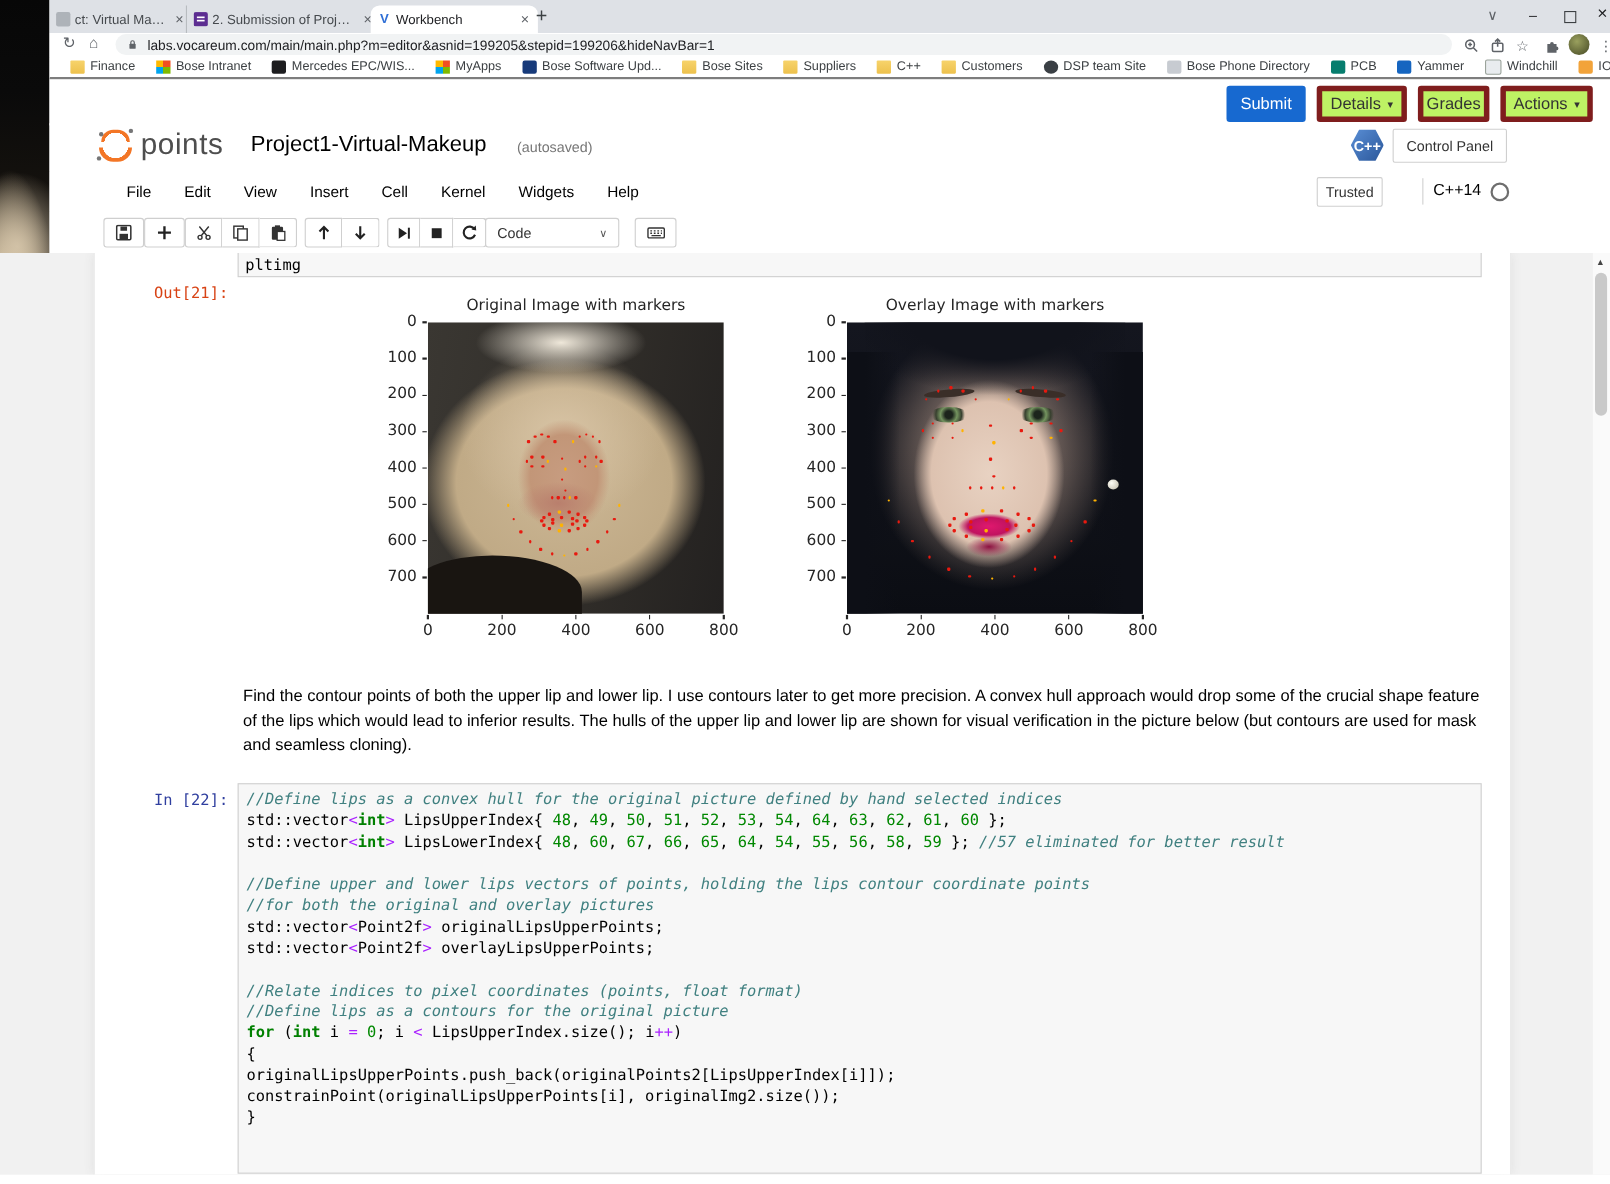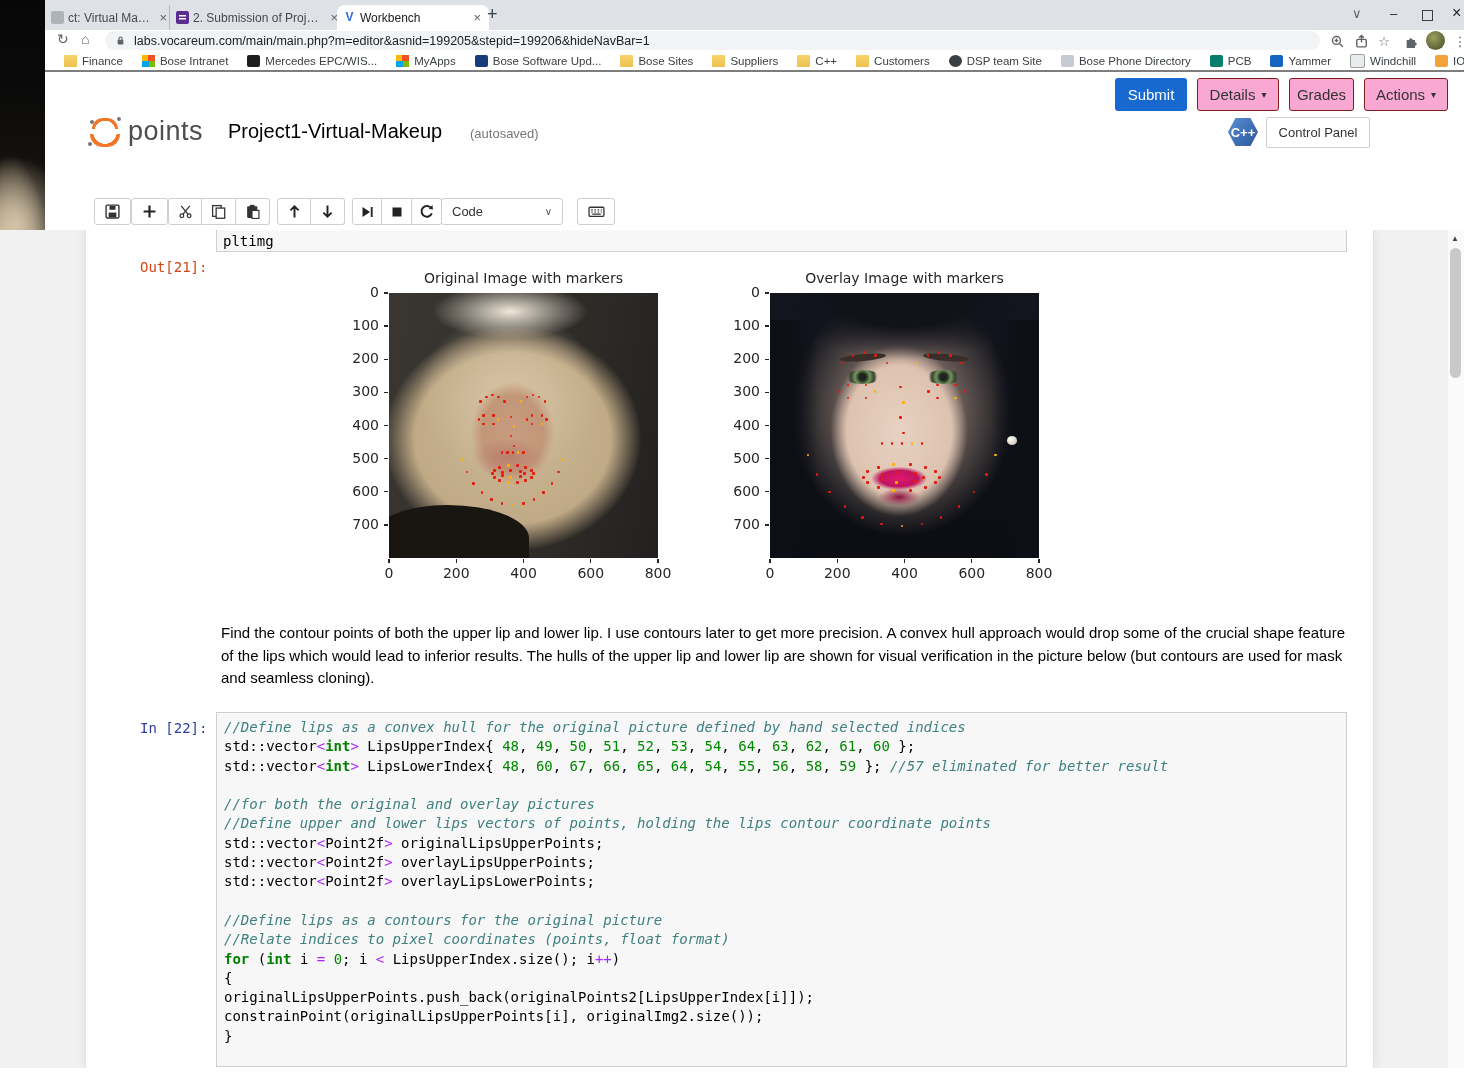--- a/index.html
+++ b/index.html
@@ -54,21 +54,21 @@
   .bmic.globe{background:#3a3f44;border-radius:50%;}
   .bmic.gray{background:#c7cbd1;border-radius:2px;}
   .bmic.teal{background:#077d6e;border-radius:2px;}
   .bmic.blue{background:#1565c0;border-radius:2px;}
   .bmic.gear{background:#e9ecef;border:1px solid #9aa39b;border-radius:2px;}
   .bmic.orange{background:#f2a33a;border-radius:2px;}
   
   #vocbar{position:absolute;left:45px;top:70px;width:1419px;height:42px;background:#fff;border-top:2px solid #7d7d7d;}
   .vbtn{position:absolute;top:6px;height:33px;border-radius:3px;font-size:15px;display:flex;align-items:center;justify-content:center;box-sizing:border-box;}
   #btn-submit{left:1070px;width:72px;background:#1769d0;color:#fff;}
-  .vbtn.plain{background:#f9a8d4;border:1px solid #7f1d1d;color:#333;}
+  .vbtn.plain{background:#bef264;border:5px solid #7f1d1d;color:#333;}
   #btn-details{left:1152px;width:82px;}
   #btn-grades{left:1244px;width:65px;}
   #btn-actions{left:1319px;width:84px;}
   .caret{font-size:10px;margin-left:6px;}
   
   #jheader{position:absolute;left:45px;top:112px;width:1419px;height:44px;background:#fff;}
   #jlogo{position:absolute;left:45px;top:4px;width:160px;height:36px;}
   #jlogo .moon-top{position:absolute;left:2px;top:2px;width:26px;height:11px;border-radius:13px 13px 0 0;
       background:radial-gradient(ellipse at 50% 110%, rgba(0,0,0,0) 55%, #f37626 56%);}
   #jlogo .moon-bot{position:absolute;left:0px;top:18px;width:30px;height:13px;border-radius:0 0 15px 15px;
@@ -309,20 +309,36 @@
       <span class="jdot" style="left:27px;top:1px"></span>
       <span class="jdot" style="left:-2px;top:26px"></span>
       <span class="jtext">points</span>
     </div>
     <div id="nb-title">Project1-Virtual-Makeup</div>
     <div id="autosaved">(autosaved)</div>
     <div id="kernel-logo">C++</div>
     <div id="control-panel">Control Panel</div>
   </div>
 
+  <div id="menubar">
+    <div id="menu-list">
+        <span class="menu-item">File</span>
+        <span class="menu-item">Edit</span>
+        <span class="menu-item">View</span>
+        <span class="menu-item">Insert</span>
+        <span class="menu-item">Cell</span>
+        <span class="menu-item">Kernel</span>
+        <span class="menu-item">Widgets</span>
+        <span class="menu-item">Help</span>
+      </div>
+    <div id="trusted">Trusted</div>
+    <div id="menu-divider"></div>
+    <div id="kernel-name">C++14</div>
+    <div id="kernel-status"></div>
+  </div>
 
   <div id="toolbar">
     <div class="tbtn grp-s" style="left:49px;width:37px">
       <svg width="15" height="15" viewBox="0 0 14 14">
           <rect x="1" y="1" width="12" height="12" rx="1" fill="none" stroke="#333" stroke-width="1.3"></rect>
           <rect x="4.2" y="1.8" width="5.6" height="3.6" fill="#333"></rect>
           <rect x="3.4" y="8" width="7.2" height="4.4" fill="#333"></rect>
         </svg>
     </div>
     <div class="tbtn grp-s" style="left:86px;width:37px">
@@ -606,28 +622,27 @@
 
       <div id="markdown-cell">Find the contour points of both the upper lip and lower lip. I use contours later to get more precision. A convex hull approach would drop some of the crucial shape feature of the lips which would lead to inferior results. The hulls of the upper lip and lower lip are shown for visual verification in the picture below (but contours are used for mask and seamless cloning).</div>
 
       <div id="in-prompt" class="prompt">In [22]:</div>
 
       <div id="code-cell" class="codebox">
           <div class="cm-line"><span class="seg-c">//Define lips as a convex hull for the original picture defined by hand selected indices</span></div>
           <div class="cm-line"><span class="seg-p">std::vector</span><span class="seg-o">&lt;</span><span class="seg-k">int</span><span class="seg-o">&gt; </span><span class="seg-p">LipsUpperIndex{ </span><span class="seg-n">48</span><span class="seg-p">, </span><span class="seg-n">49</span><span class="seg-p">, </span><span class="seg-n">50</span><span class="seg-p">, </span><span class="seg-n">51</span><span class="seg-p">, </span><span class="seg-n">52</span><span class="seg-p">, </span><span class="seg-n">53</span><span class="seg-p">, </span><span class="seg-n">54</span><span class="seg-p">, </span><span class="seg-n">64</span><span class="seg-p">, </span><span class="seg-n">63</span><span class="seg-p">, </span><span class="seg-n">62</span><span class="seg-p">, </span><span class="seg-n">61</span><span class="seg-p">, </span><span class="seg-n">60</span><span class="seg-p"> };</span></div>
           <div class="cm-line"><span class="seg-p">std::vector</span><span class="seg-o">&lt;</span><span class="seg-k">int</span><span class="seg-o">&gt; </span><span class="seg-p">LipsLowerIndex{ </span><span class="seg-n">48</span><span class="seg-p">, </span><span class="seg-n">60</span><span class="seg-p">, </span><span class="seg-n">67</span><span class="seg-p">, </span><span class="seg-n">66</span><span class="seg-p">, </span><span class="seg-n">65</span><span class="seg-p">, </span><span class="seg-n">64</span><span class="seg-p">, </span><span class="seg-n">54</span><span class="seg-p">, </span><span class="seg-n">55</span><span class="seg-p">, </span><span class="seg-n">56</span><span class="seg-p">, </span><span class="seg-n">58</span><span class="seg-p">, </span><span class="seg-n">59</span><span class="seg-p"> }; </span><span class="seg-c">//57 eliminated for better result</span></div>
           <div class="cm-line">&nbsp;</div>
+          <div class="cm-line"><span class="seg-c">//Define upper and lower lips vectors of points, holding the lips contour coordinate points</span></div>
           <div class="cm-line"><span class="seg-c">//for both the original and overlay pictures</span></div>
-          <div class="cm-line"><span class="seg-c">//Define upper and lower lips vectors of points, holding the lips contour coordinate points</span></div>
           <div class="cm-line"><span class="seg-p">std::vector</span><span class="seg-o">&lt;</span><span class="seg-p">Point2f</span><span class="seg-o">&gt; </span><span class="seg-p">originalLipsUpperPoints;</span></div>
           <div class="cm-line"><span class="seg-p">std::vector</span><span class="seg-o">&lt;</span><span class="seg-p">Point2f</span><span class="seg-o">&gt; </span><span class="seg-p">overlayLipsUpperPoints;</span></div>
-          <div class="cm-line"><span class="seg-p">std::vector</span><span class="seg-o">&lt;</span><span class="seg-p">Point2f</span><span class="seg-o">&gt; </span><span class="seg-p">overlayLipsLowerPoints;</span></div>
           <div class="cm-line">&nbsp;</div>
+          <div class="cm-line"><span class="seg-c">//Relate indices to pixel coordinates (points, float format)</span></div>
           <div class="cm-line"><span class="seg-c">//Define lips as a contours for the original picture</span></div>
-          <div class="cm-line"><span class="seg-c">//Relate indices to pixel coordinates (points, float format)</span></div>
           <div class="cm-line"><span class="seg-k">for</span><span class="seg-p"> (</span><span class="seg-k">int</span><span class="seg-p"> i </span><span class="seg-o">=</span><span class="seg-p"> </span><span class="seg-n">0</span><span class="seg-p">; i </span><span class="seg-o">&lt;</span><span class="seg-p"> LipsUpperIndex.size(); i</span><span class="seg-o">++</span><span class="seg-p">)</span></div>
           <div class="cm-line"><span class="seg-p">{</span></div>
           <div class="cm-line"><span class="seg-p">    originalLipsUpperPoints.push_back(originalPoints2[LipsUpperIndex[i]]);</span></div>
           <div class="cm-line"><span class="seg-p">    constrainPoint(originalLipsUpperPoints[i], originalImg2.size());</span></div>
           <div class="cm-line"><span class="seg-p">}</span></div>
         </div>
     </div>
 
     <div id="scrollbar">
       <span id="scroll-up">▲</span>

